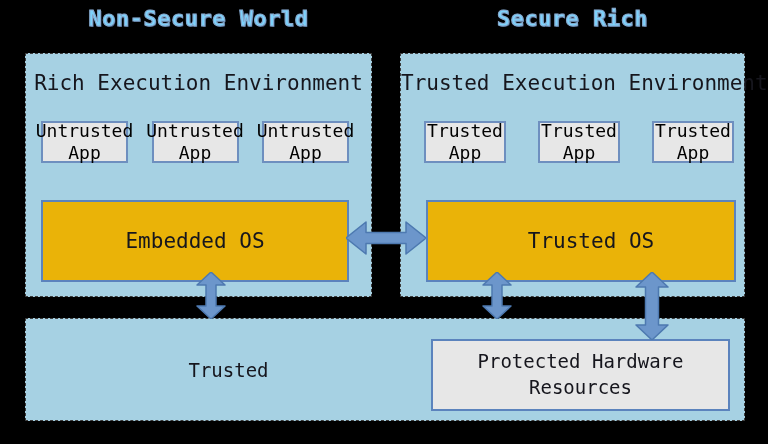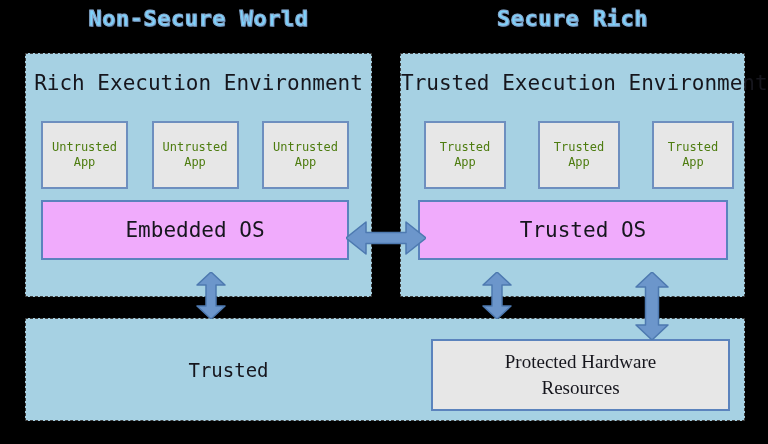--- a/index.html
+++ b/index.html
@@ -29,46 +29,46 @@
   .panel-title {
     position:absolute; top:17px; left:0; width:100%;
     text-align:center; font-size:21px; color:#16161d; white-space:nowrap;
   }
   .app-row {
     position:absolute; top:67px; display:flex; justify-content:space-between;
   }
   .app-row-ree { left:15px; right:22px; }
   .app-row-tee { left:23px; right:10px;gap:32px; }
   .app-box {
-    width:87px; height:68px; box-sizing:border-box;
+    width:87px; height:42px; box-sizing:border-box;
     background:#e7e7e7; border:2px solid #6e8fbf;
     display:flex; align-items:center; justify-content:center;
-    font-size:12px; line-height:1.25; color:#4d7c0f;
+    font-size:18px; line-height:1.25; color:#000000;
     text-align:center; white-space:pre-line;
   }
   .os-box {
-    position:absolute; top:146px; height:60px; box-sizing:border-box;
-    background:#f0abfc; border:2px solid #5b83bd;
+    position:absolute; top:146px; height:82px; box-sizing:border-box;
+    background:#eab308; border:2px solid #5b83bd;
     display:flex; align-items:center; justify-content:center;
     font-size:21px; color:#16161d; white-space:nowrap;
   }
   .os-embedded { left:15px; width:308px; }
-  .os-trusted  { left:17px; width:310px;padding-left:20px; }
+  .os-trusted  { left:25px; width:310px;padding-left:20px; }
 
   .hw-label {
     position:absolute; left:0; top:0; width:405px; height:100%;
     display:flex; align-items:center; justify-content:center;
     font-size:19px; color:#16161d;
   }
   .phr-box {
     position:absolute; left:405px; top:20px; width:299px; height:72px;
     box-sizing:border-box; background:#e7e7e7; border:2px solid #5b83bd;
     display:flex; align-items:center; justify-content:center;
     font-size:19px; line-height:1.35; color:#16161d;
-    text-align:center; white-space:pre-line;font-family:Liberation Serif, serif;
+    text-align:center; white-space:pre-line;
   }
 
   .arrow { position:absolute; }
   .arrow svg { display:block; }
 </style>
 </head>
 <body>
 
 <div class="stage">
 

